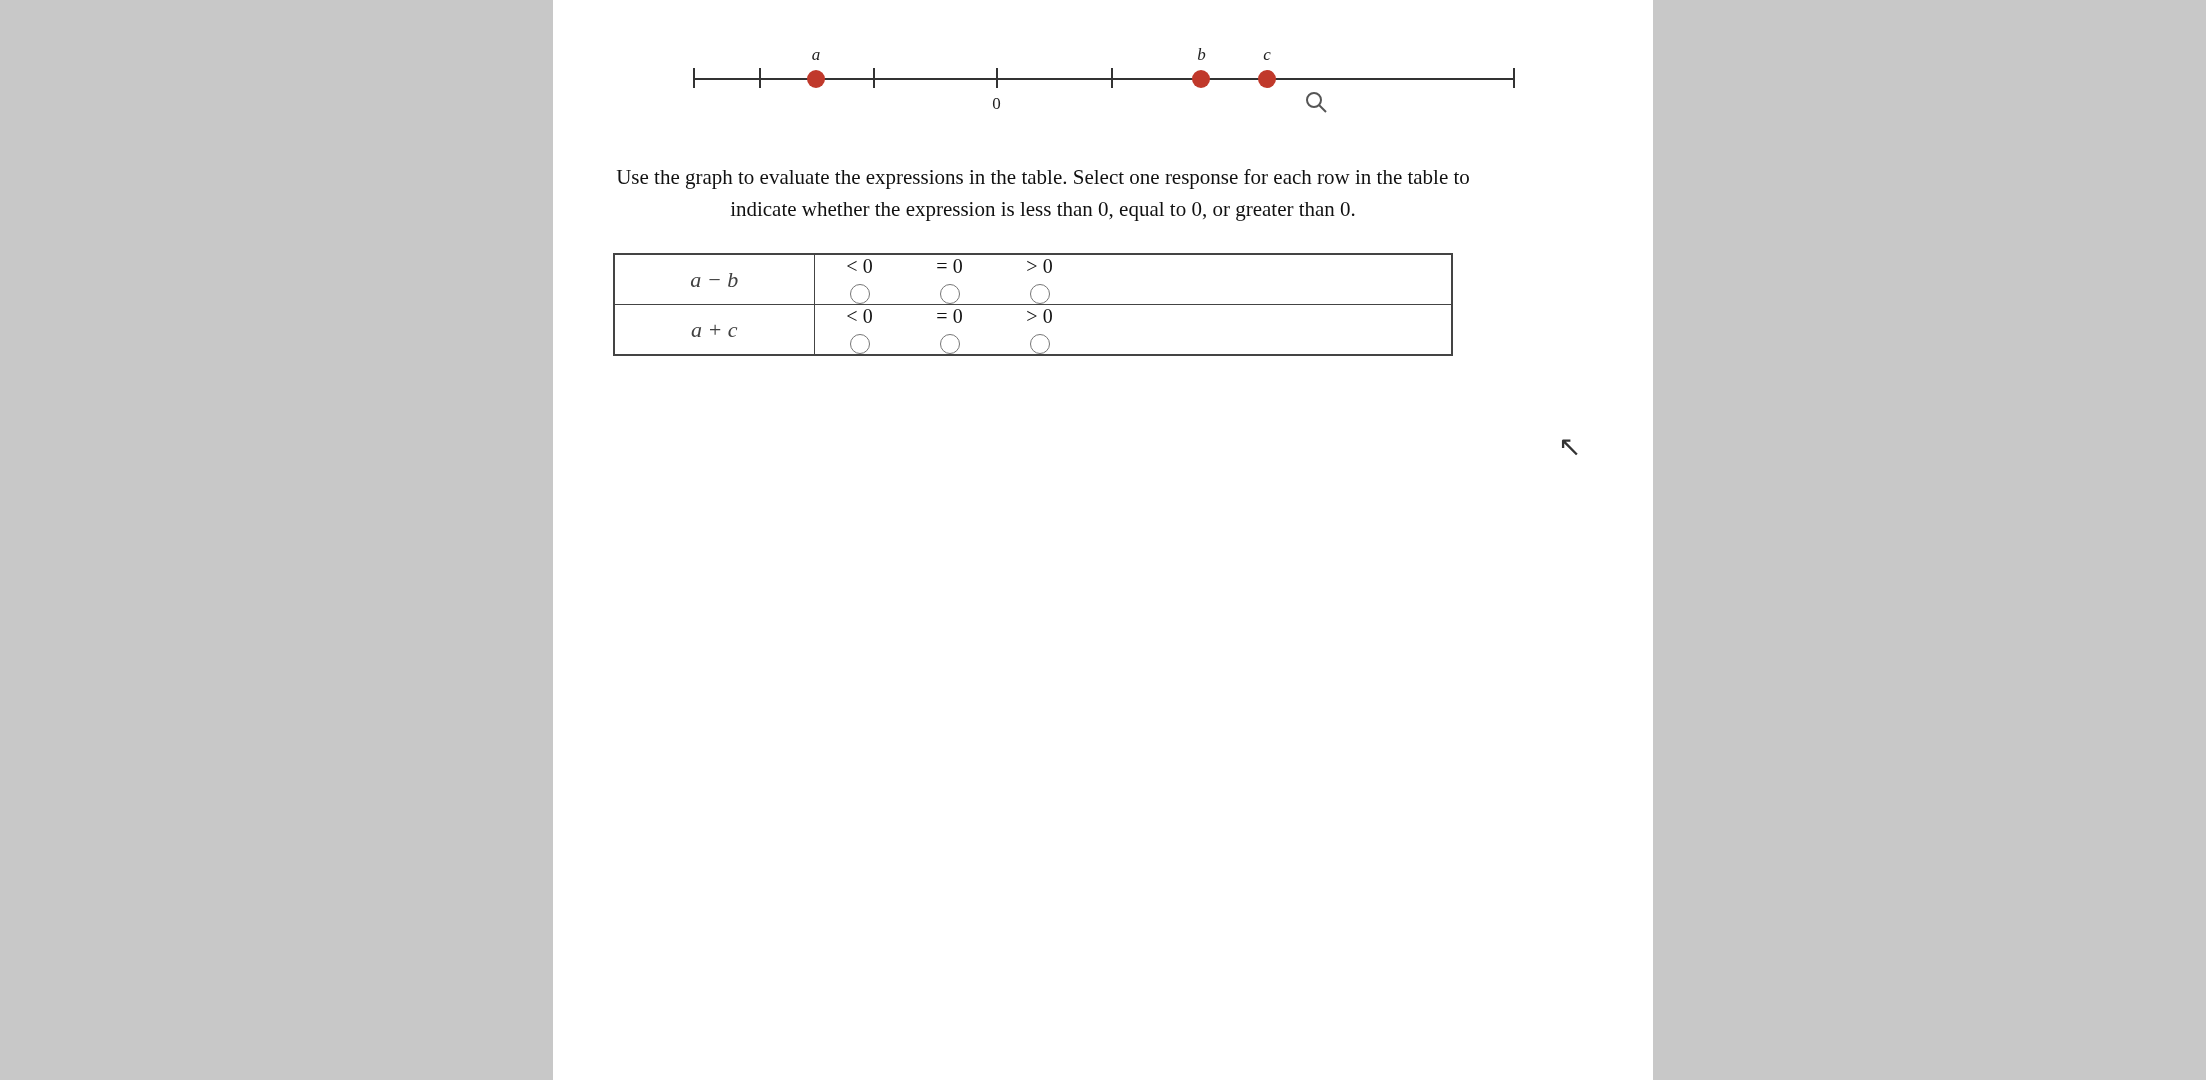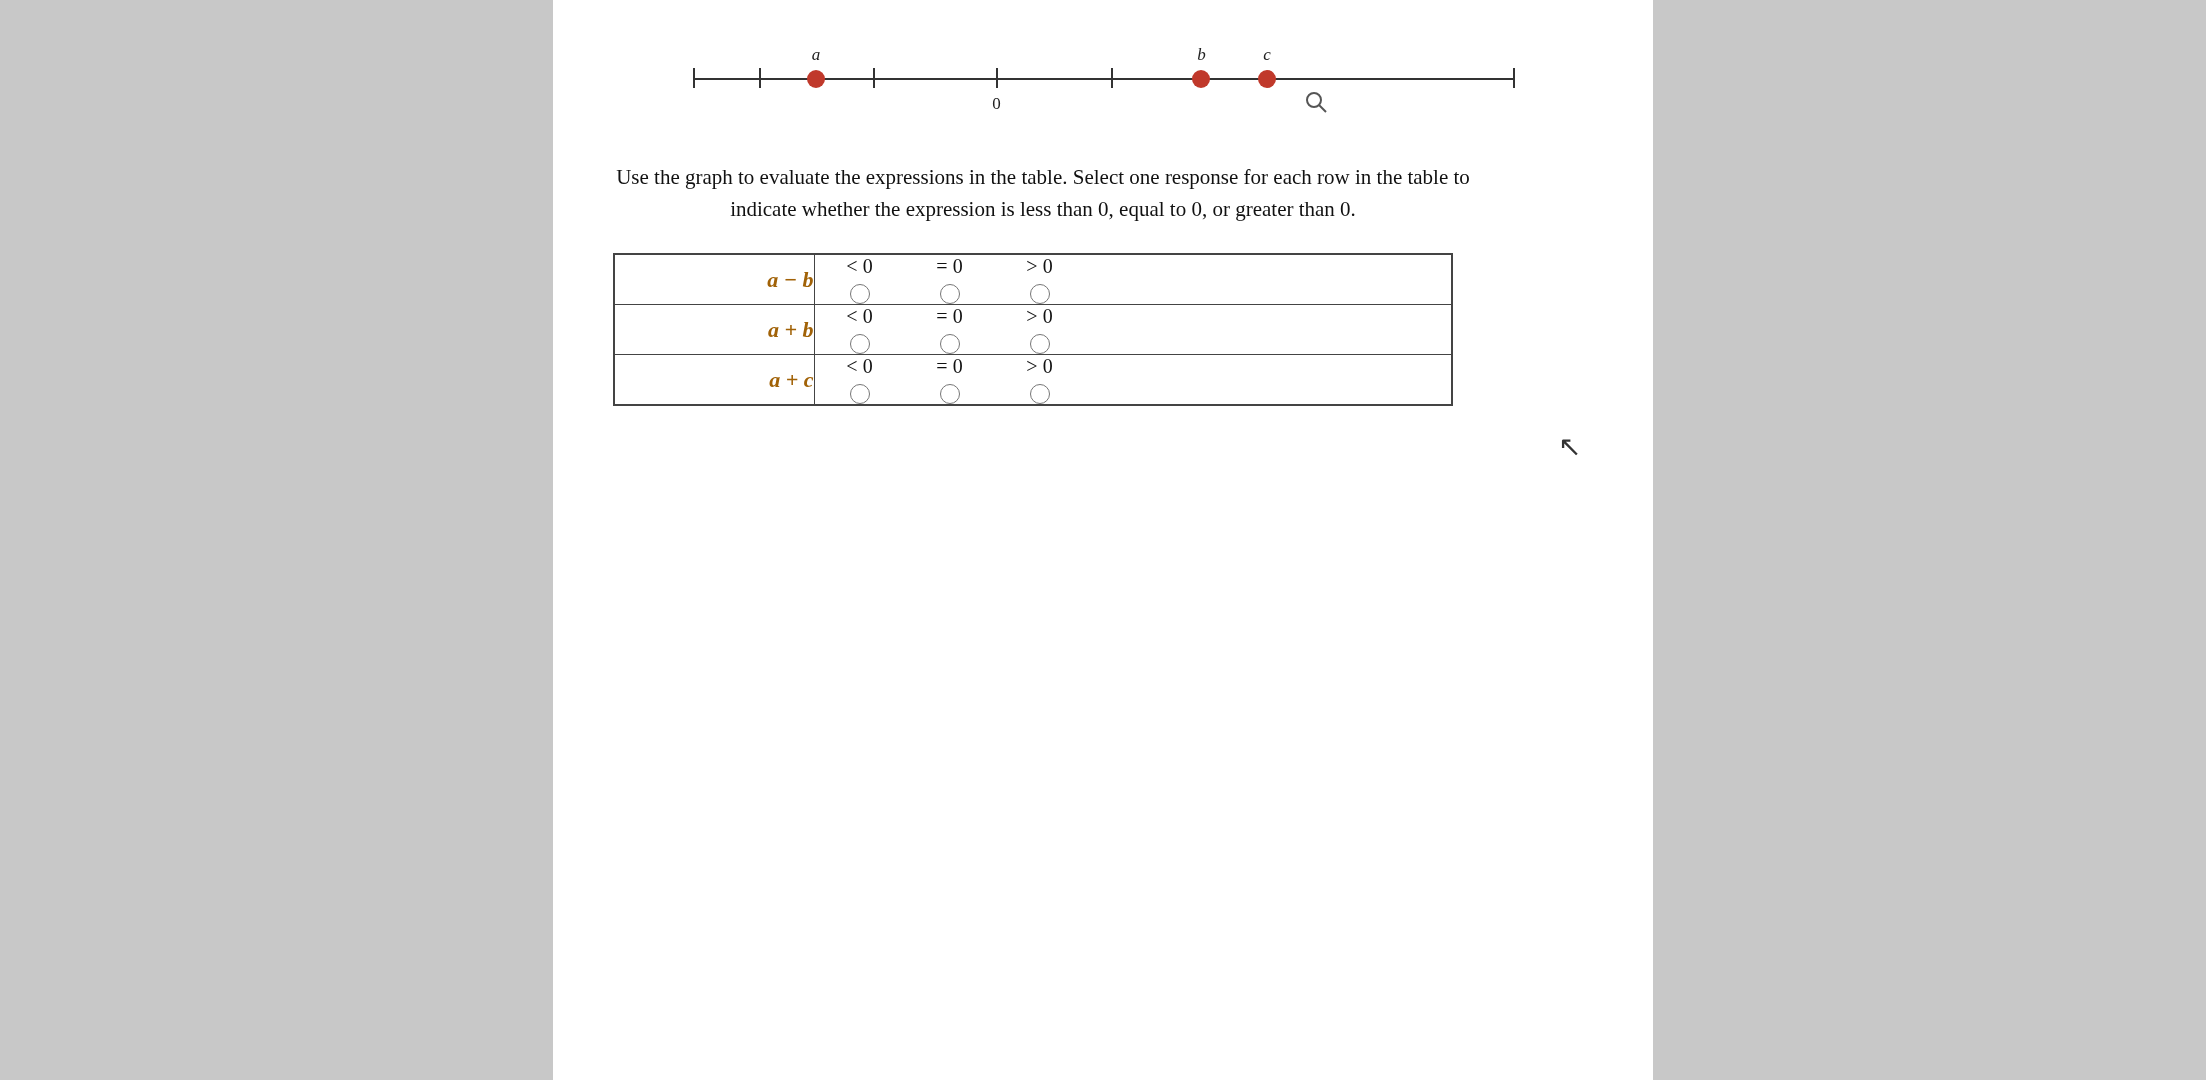--- a/index.html
+++ b/index.html
@@ -91,26 +91,25 @@
       width: 840px;
       border: 2px solid #444;
     }
     .response-table td {
       border: 1.5px solid #444;
       padding: 0;
       vertical-align: middle;
     }
     .expression-cell {
       width: 200px;
-      text-align: right;
+      text-align: center;
       font-size: 22px;
       font-style: italic;
       padding: 18px 10px;
-      color: #a16207;
-      font-weight: bold;
+      color: #404040;
     }
     .options-cell {
       padding: 14px 30px 10px 30px;
     }
     .option-labels {
       display: flex;
       gap: 0;
       align-items: center;
       margin-bottom: 6px;
     }
@@ -201,41 +200,20 @@
               <div class="radio-wrapper">
                 <input type="radio" name="row-0" value="equal" style="">
               </div>
               <div class="radio-wrapper">
                 <input type="radio" name="row-0" value="greater" style="">
               </div>
             </div>
           </td>
         </tr>
         <tr>
-          <td class="expression-cell">a + b</td>
-          <td class="options-cell">
-            <div class="option-labels">
-              <span class="option-label">&lt; 0</span>
-              <span class="option-label">= 0</span>
-              <span class="option-label">&gt; 0</span>
-            </div>
-            <div class="option-radios">
-              <div class="radio-wrapper">
-                <input type="radio" name="row-1" value="less" style="">
-              </div>
-              <div class="radio-wrapper">
-                <input type="radio" name="row-1" value="equal" style="">
-              </div>
-              <div class="radio-wrapper">
-                <input type="radio" name="row-1" value="greater" style="">
-              </div>
-            </div>
-          </td>
-        </tr>
-        <tr>
           <td class="expression-cell">a + c</td>
           <td class="options-cell">
             <div class="option-labels">
               <span class="option-label">&lt; 0</span>
               <span class="option-label">= 0</span>
               <span class="option-label">&gt; 0</span>
             </div>
             <div class="option-radios">
               <div class="radio-wrapper">
                 <input type="radio" name="row-4" value="less" style="">

